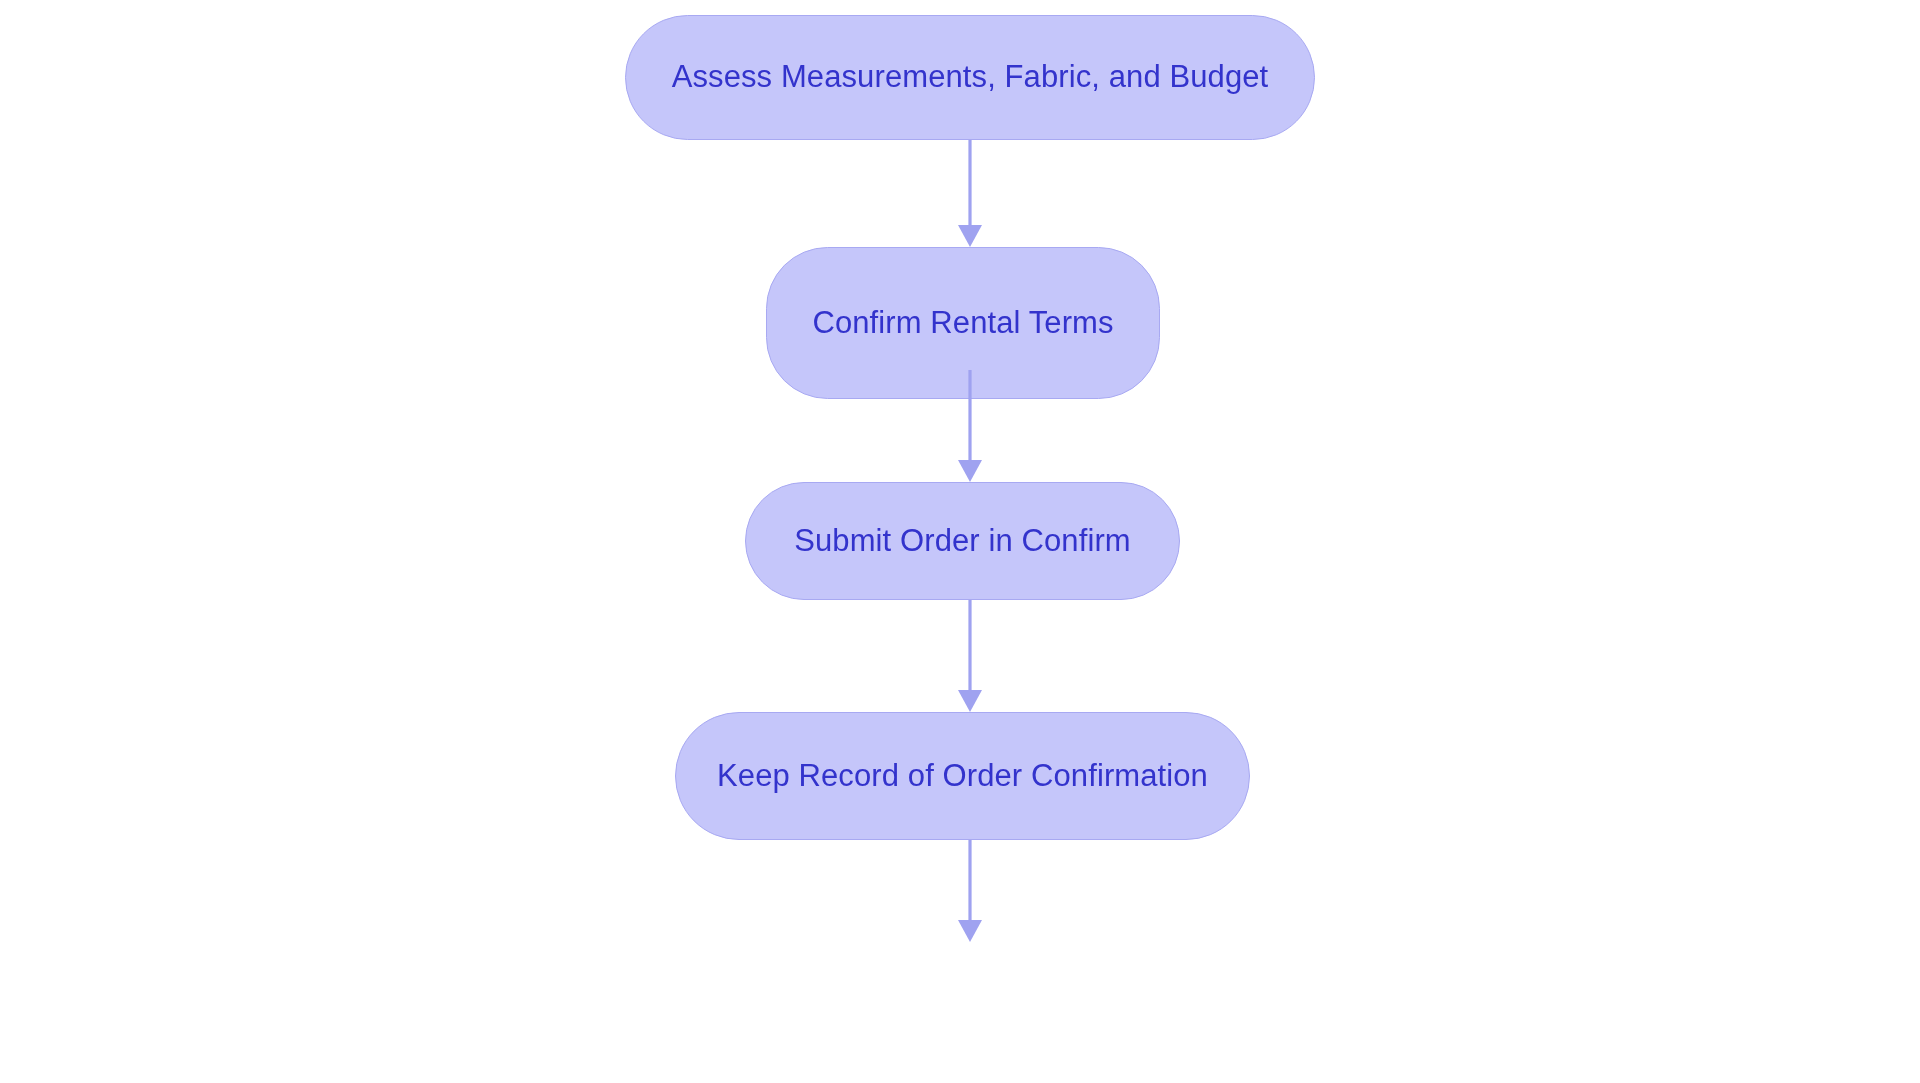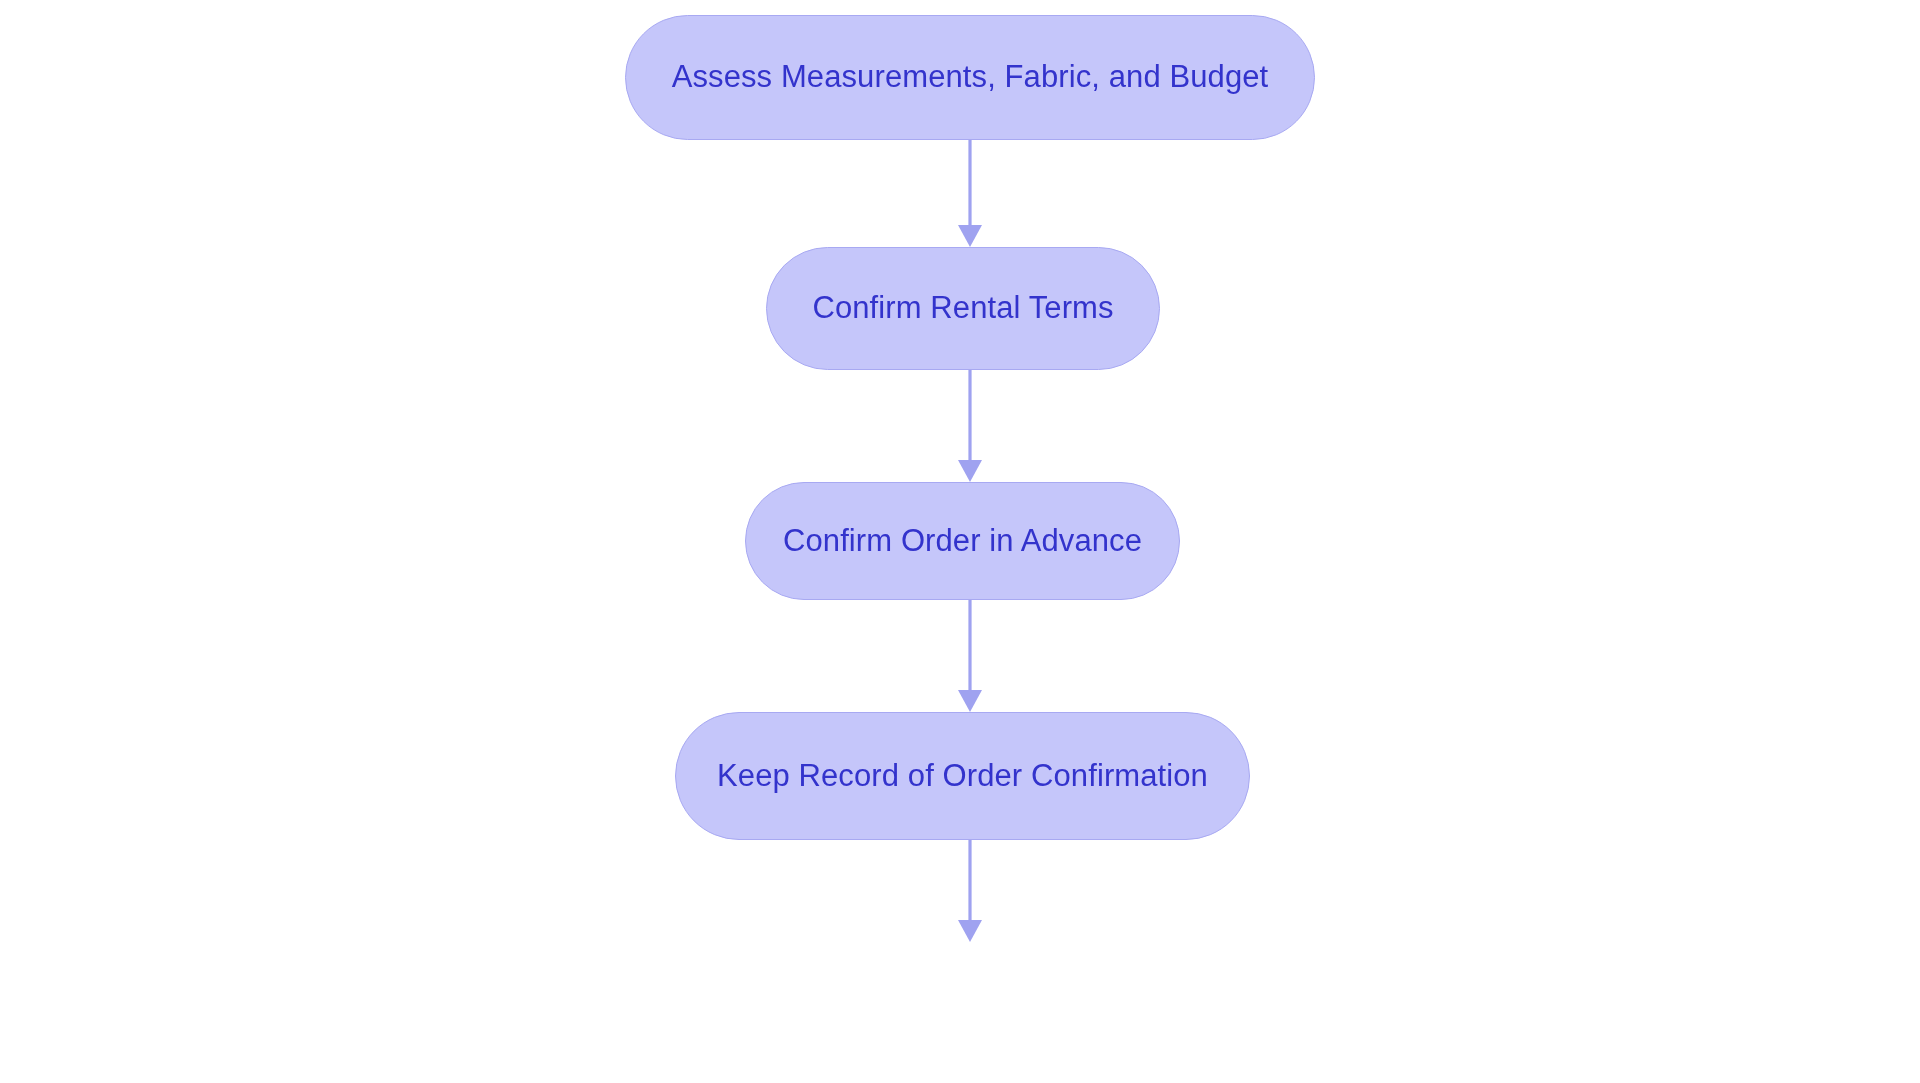--- a/index.html
+++ b/index.html
@@ -35,21 +35,21 @@
     font-weight: 400;
     letter-spacing: 0.1px;
     line-height: 1.1;
     white-space: nowrap;
     text-align: center;
     user-select: none;
   }
 
   
   .node-1 { left: 625px; top: 15px;  width: 690px; height: 125px; border-radius: 62.5px; }
-  .node-2 { left: 766px; top: 247px; width: 394px; height: 123px; border-radius: 61.5px; }
+  .node-2 { left: 766px; top: 247px; width: 394px; height: 152px; border-radius: 61.5px; }
   .node-3 { left: 745px; top: 482px; width: 435px; height: 118px; border-radius: 59px;   }
   .node-4 { left: 675px; top: 712px; width: 575px; height: 128px; border-radius: 64px;   }
   .node-5 { left: 720px; top: 942px; width: 500px; height: 128px; border-radius: 64px;   }
 
   .connector {
     position: absolute;
     width: 30px;
     transform: translateX(-15px);
   }
   .connector svg {
@@ -85,21 +85,21 @@
   </div>
 
   <div class="connector conn-2">
     <svg viewBox="0 0 30 112" preserveAspectRatio="none">
       <line x1="15" y1="0" x2="15" y2="90" stroke="#9fa2f0" stroke-width="3.2"></line>
       <polygon points="3,90 27,90 15,112" fill="#9fa2f0"></polygon>
     </svg>
   </div>
 
   <div class="node node-3">
-    <span>Confirm Order in Advance</span>
+    <span>Submit Order in Confirm</span>
   </div>
 
   <div class="connector conn-3">
     <svg viewBox="0 0 30 112" preserveAspectRatio="none">
       <line x1="15" y1="0" x2="15" y2="90" stroke="#9fa2f0" stroke-width="3.2"></line>
       <polygon points="3,90 27,90 15,112" fill="#9fa2f0"></polygon>
     </svg>
   </div>
 
   <div class="node node-4">

